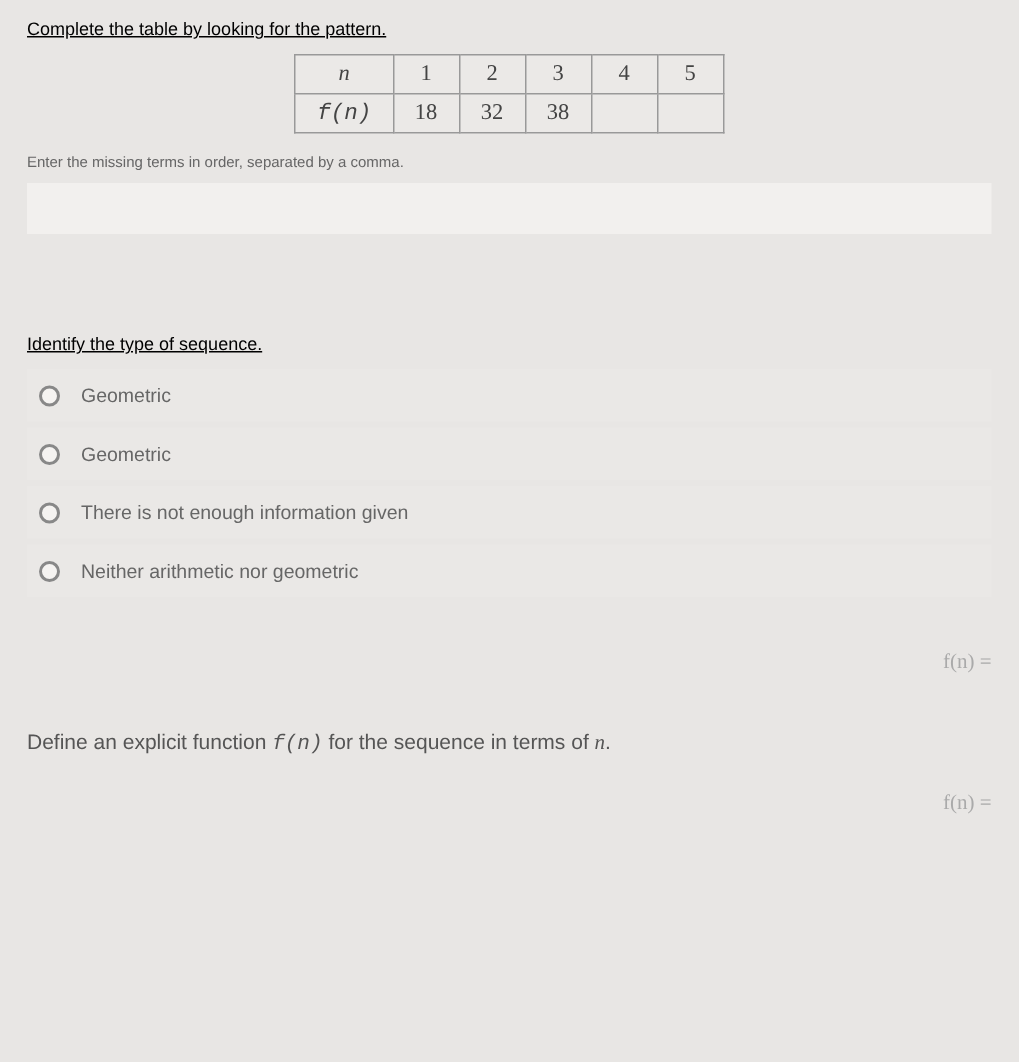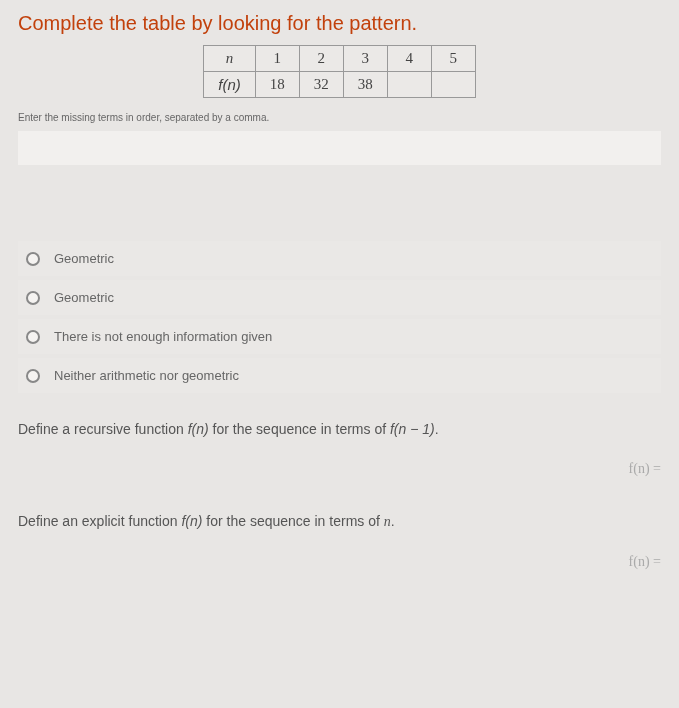--- a/index.html
+++ b/index.html
@@ -14,23 +14,24 @@
       font-family: Arial, sans-serif;
       color: #555;
       padding: 12px 18px;
       font-size: 14px;
       overflow: hidden;
     }
     .question-block {
       margin-bottom: 28px;
     }
     .instruction {
-      color: #c2410c;
-      font-size: 20px;
+      color: #000000;
+      font-size: 12px;
       margin-bottom: 10px;
+      text-decoration: underline;
     }
     .table-container {
       display: flex;
       justify-content: center;
       margin: 8px 0 14px 0;
     }
     table {
       border-collapse: collapse;
       background: #ebe9e7;
     }
@@ -96,21 +97,21 @@
     .answer-prefix {
       color: #aaa;
       font-family: 'Times New Roman', serif;
       font-size: 14px;
       padding: 8px 0;
       display: block;
       margin-bottom: 20px;
       text-align: right;
     }
     .fn-text {
-      font-family: Liberation Sans, sans-serif;
+      font-family: Liberation Mono, monospace;
     }
   </style>
 </head>
 <body>
 
 <div class="question-block">
   <div class="instruction">Complete the table by looking for the pattern.</div>
 
   <div class="table-container">
     <table>
@@ -135,20 +136,21 @@
       </table>
   </div>
 
   <div class="sub-instruction">Enter the missing terms in order, separated by a comma.</div>
   <div class="input-area"></div>
 </div>
 
 <div class="section-spacer"></div>
 
 <div class="question-block">
+  <div class="instruction">Identify the type of sequence.</div>
   <div class="radio-group">
     <div class="radio-option">
       <div class="radio-circle"></div>
       <div class="radio-label">Geometric</div>
     </div>
     <div class="radio-option">
       <div class="radio-circle"></div>
       <div class="radio-label">Geometric</div>
     </div>
     <div class="radio-option">
@@ -156,23 +158,20 @@
       <div class="radio-label">There is not enough information given</div>
     </div>
     <div class="radio-option">
       <div class="radio-circle"></div>
       <div class="radio-label">Neither arithmetic nor geometric</div>
     </div>
   </div>
 </div>
 
 <div class="question-block">
-  <div class="prompt-with-math">
-    <span>Define a recursive function </span><span class="math-text fn-text">f(n)</span><span> for the sequence in terms of </span><span class="math-text fn-text">f(n − 1)</span><span>.</span>
-  </div>
   <span class="answer-prefix">f(n) =</span>
 </div>
 
 <div class="question-block">
   <div class="prompt-with-math">
     <span>Define an explicit function </span><span class="math-text fn-text">f(n)</span><span> for the sequence in terms of </span><span class="math-text">n</span><span>.</span>
   </div>
   <span class="answer-prefix">f(n) =</span>
 </div>
 

